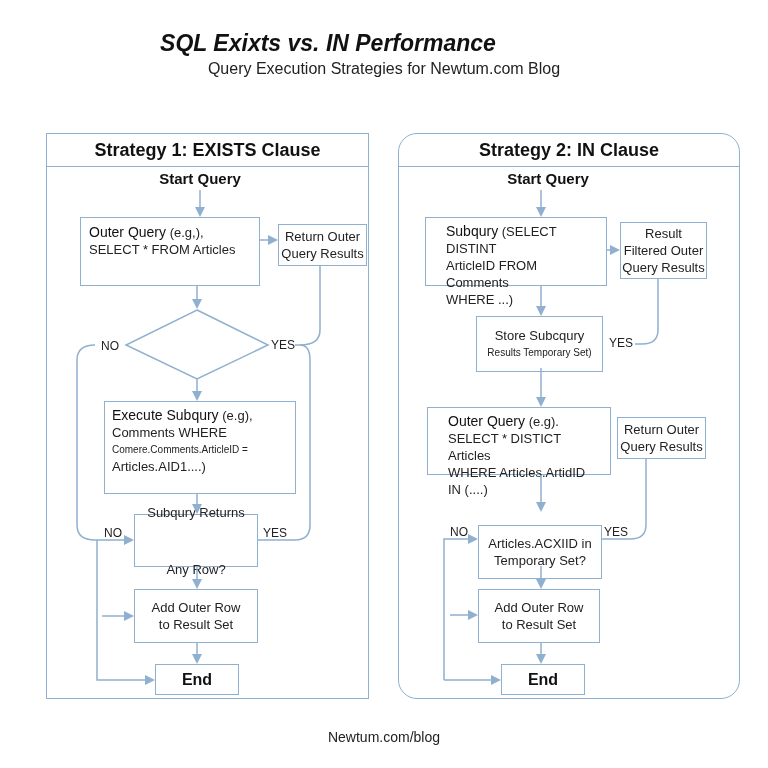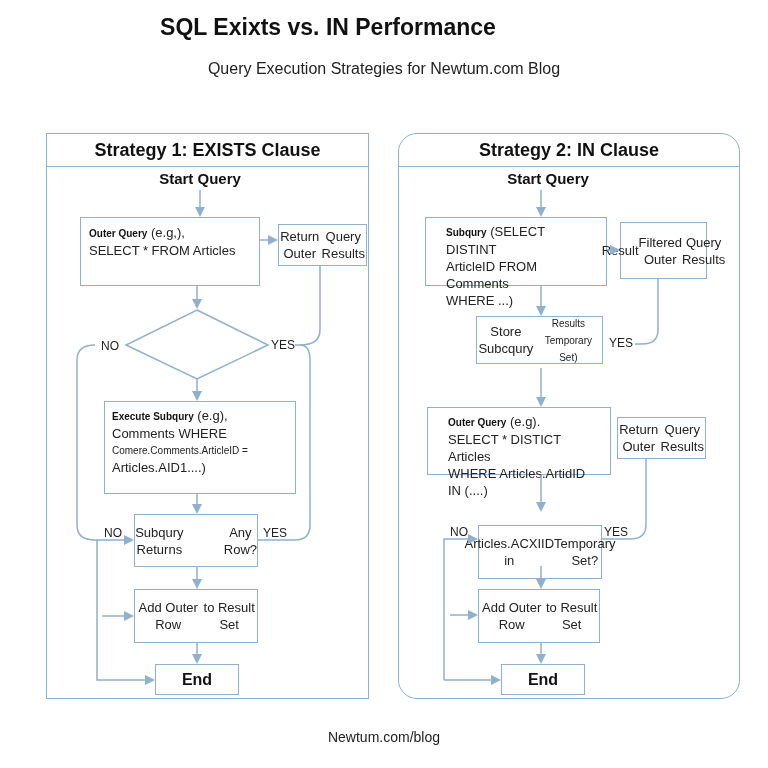--- a/index.html
+++ b/index.html
@@ -1,32 +1,32 @@
 <!DOCTYPE html>
 <html><head>
 <meta charset="utf-8">
 <style>
   html, body { margin: 0; padding: 0; background: #ffffff; }
   body { width: 768px; height: 768px; position: relative; overflow: hidden;
          font-family: "Liberation Sans", "DejaVu Sans", sans-serif; color: #1a1a1a; }
-  .title { position: absolute; left: 0; width: 656px; top: 14px; text-align: center;
-           font-size: 23px; font-weight: bold; color: #111; }
+  .title { position: absolute; left: 0; width: 656px; top: 30px; text-align: center;
+           font-size: 23px; font-weight: bold; color: #111; font-style: italic; }
   .subtitle { position: absolute; left: 0; width: 768px; top: 60px; text-align: center;
               font-size: 16px; color: #222; }
   .footer { position: absolute; left: 0; width: 768px; top: 729px; text-align: center;
             font-size: 14px; color: #222; }
   .panel { position: absolute; border: 1.5px solid #8fb0cf; box-sizing: border-box; background: #fff; }
   .panel-header { position: absolute; left: 0; right: 0; top: 0; height: 32px;
                   border-bottom: 1.5px solid #8fb0cf; text-align: center; line-height: 32px;
                   font-size: 18px; font-weight: bold; color: #111; }
   .node { position: absolute; border: 1.5px solid #8fb0cf; box-sizing: border-box; background: #fff;
           font-size: 13px; color: #222; line-height: 17px; }
-  .node.center { display: flex; flex-direction: row; align-items: center; justify-content: center; text-align: center; }
+  .node.center { display: flex; flex-direction: column; align-items: center; justify-content: center; text-align: center; }
   .node.left { padding: 6px 8px; }
-  .bold { font-weight: bold; font-size: 10px; color: #111; }
+  .bold { font-weight: normal; font-size: 14px; color: #111; }
   .small { font-size: 10px; }
   .start { position: absolute; font-size: 15px; font-weight: bold; color: #111; text-align: center; }
   .end { font-size: 16px; font-weight: bold; color: #111; }
   .label { position: absolute; font-size: 12px; color: #222; }
   svg.conn { position: absolute; left: 0; top: 0; width: 768px; height: 768px; pointer-events: none; }
   .diamond-text { position: absolute; text-align: center; font-size: 13px; line-height: 17px; color: #222; }
 </style>
 </head>
 <body>
 
@@ -90,21 +90,21 @@
   <div>ArticleID FROM Comments</div>
   <div>WHERE ...)</div>
 </div>
 
 <div class="node center" style="left:620px; top:222px; width:87px; height:57px;">
   <div>Result</div>
   <div>Filtered Outer</div>
   <div>Query Results</div>
 </div>
 
-<div class="node center" style="left:476px; top:316px; width:127px; height:48px;">
+<div class="node center" style="left:476px; top:316px; width:127px; height:56px;">
   <div>Store Subcqury</div>
   <div class="small">Results Temporary Set)</div>
 </div>
 <div class="label" style="left:609px; top:336px;">YES</div>
 
 <div class="node left" style="left:427px; top:407px; width:184px; height:68px; padding:5px 20px;">
   <div><span class="bold">Outer Query</span><span> (e.g).</span></div>
   <div>SELECT * DISTICT Articles</div>
   <div>WHERE Articles.ArtidID IN (....)</div>
 </div>

